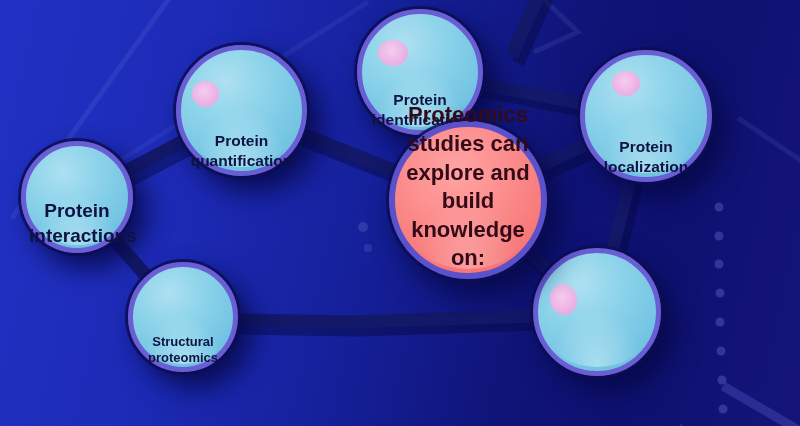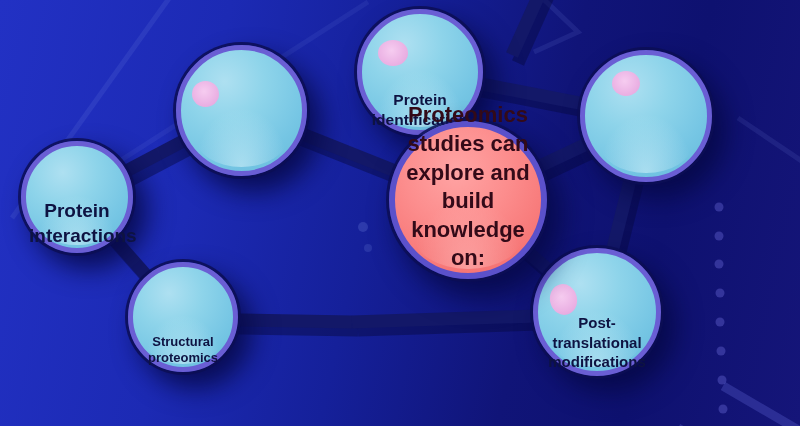--- a/index.html
+++ b/index.html
@@ -106,34 +106,35 @@
       <line x1="512" y1="55" x2="548" y2="-25"></line>
     </g>
   </svg>
 
   <div class="node" id="n-interactions">
     <span class="label">Protein interactions</span>
   </div>
 
   <div class="node" id="n-quantification">
     <span class="gloss g-quant"></span>
+    <span class="label">Protein quantification</span>
   </div>
 
   <div class="node" id="n-identification">
     <span class="gloss g-ident"></span>
     <span class="label">Protein identification</span>
   </div>
 
   <div class="node" id="n-localization">
     <span class="gloss g-local"></span>
+    <span class="label">Protein localization</span>
   </div>
 
   <div class="node" id="n-posttrans">
     <span class="gloss g-post"></span>
-    <span class="label">Post-translational modifications</span>
   </div>
 
 
   <div class="node" id="n-structural">
     <span class="label">Structural proteomics</span>
   </div>
 
   <div class="node" id="n-hub">
     <span class="label">Proteomics studies can explore and build knowledge on:</span>
   </div>

